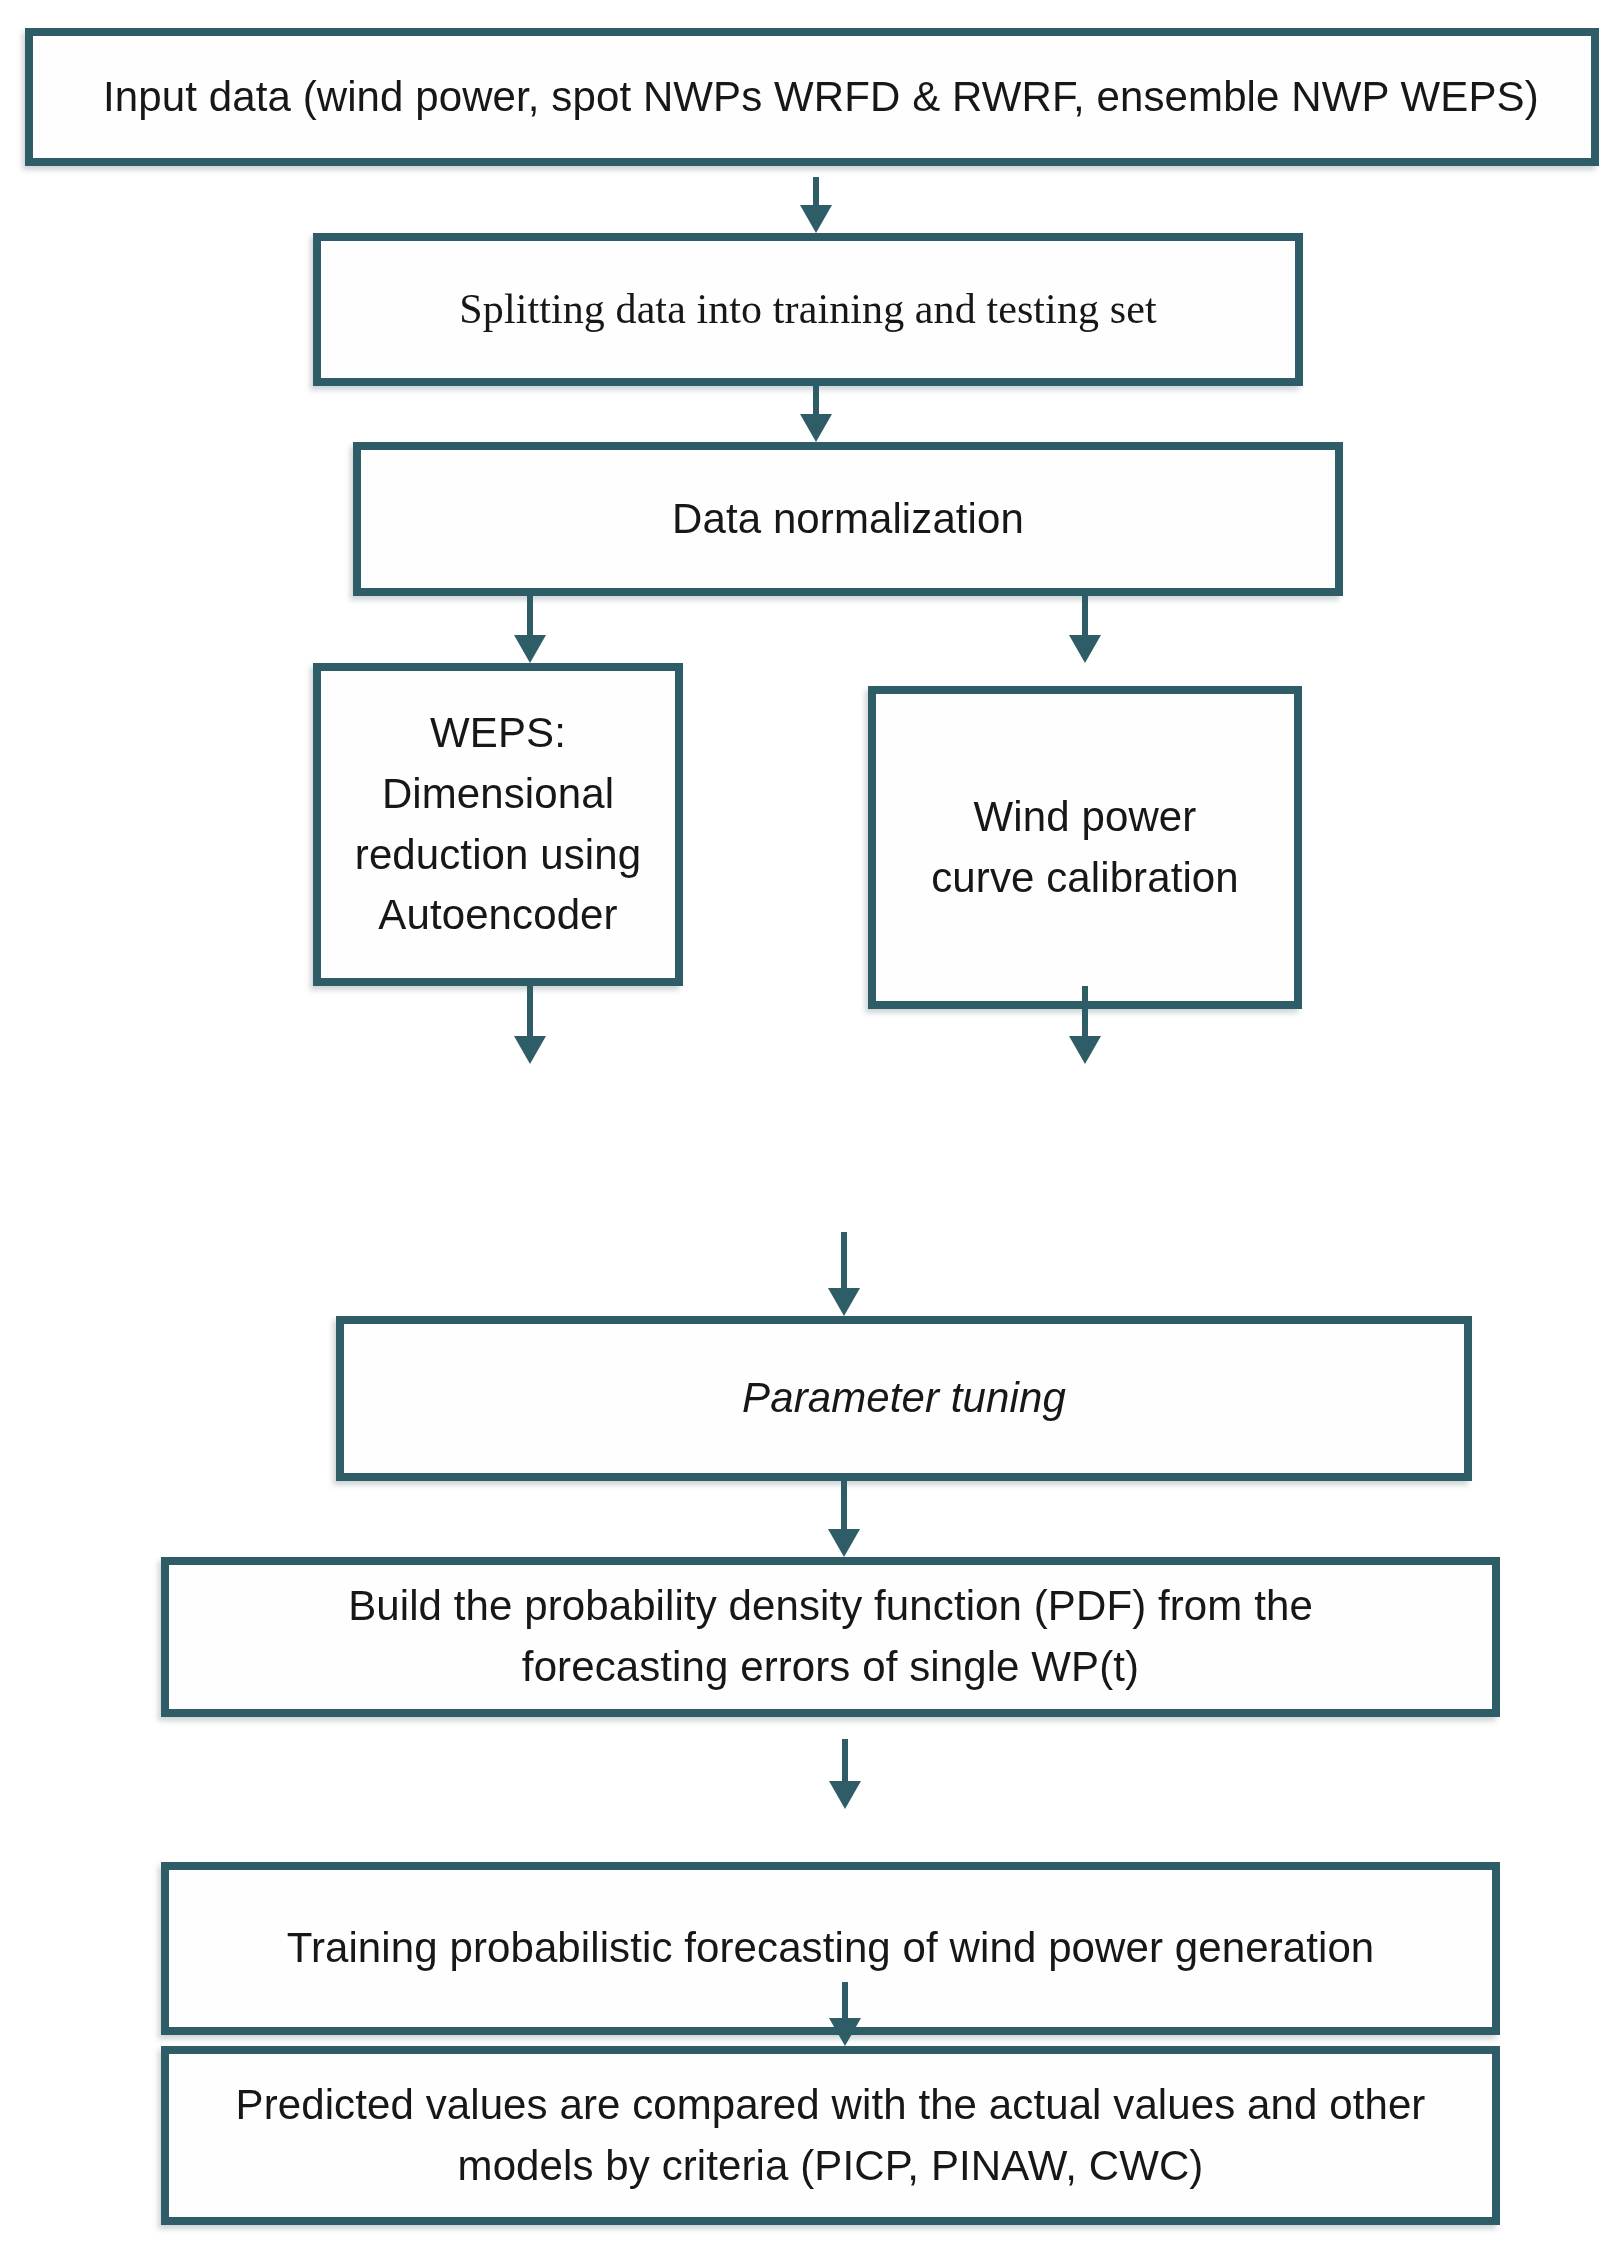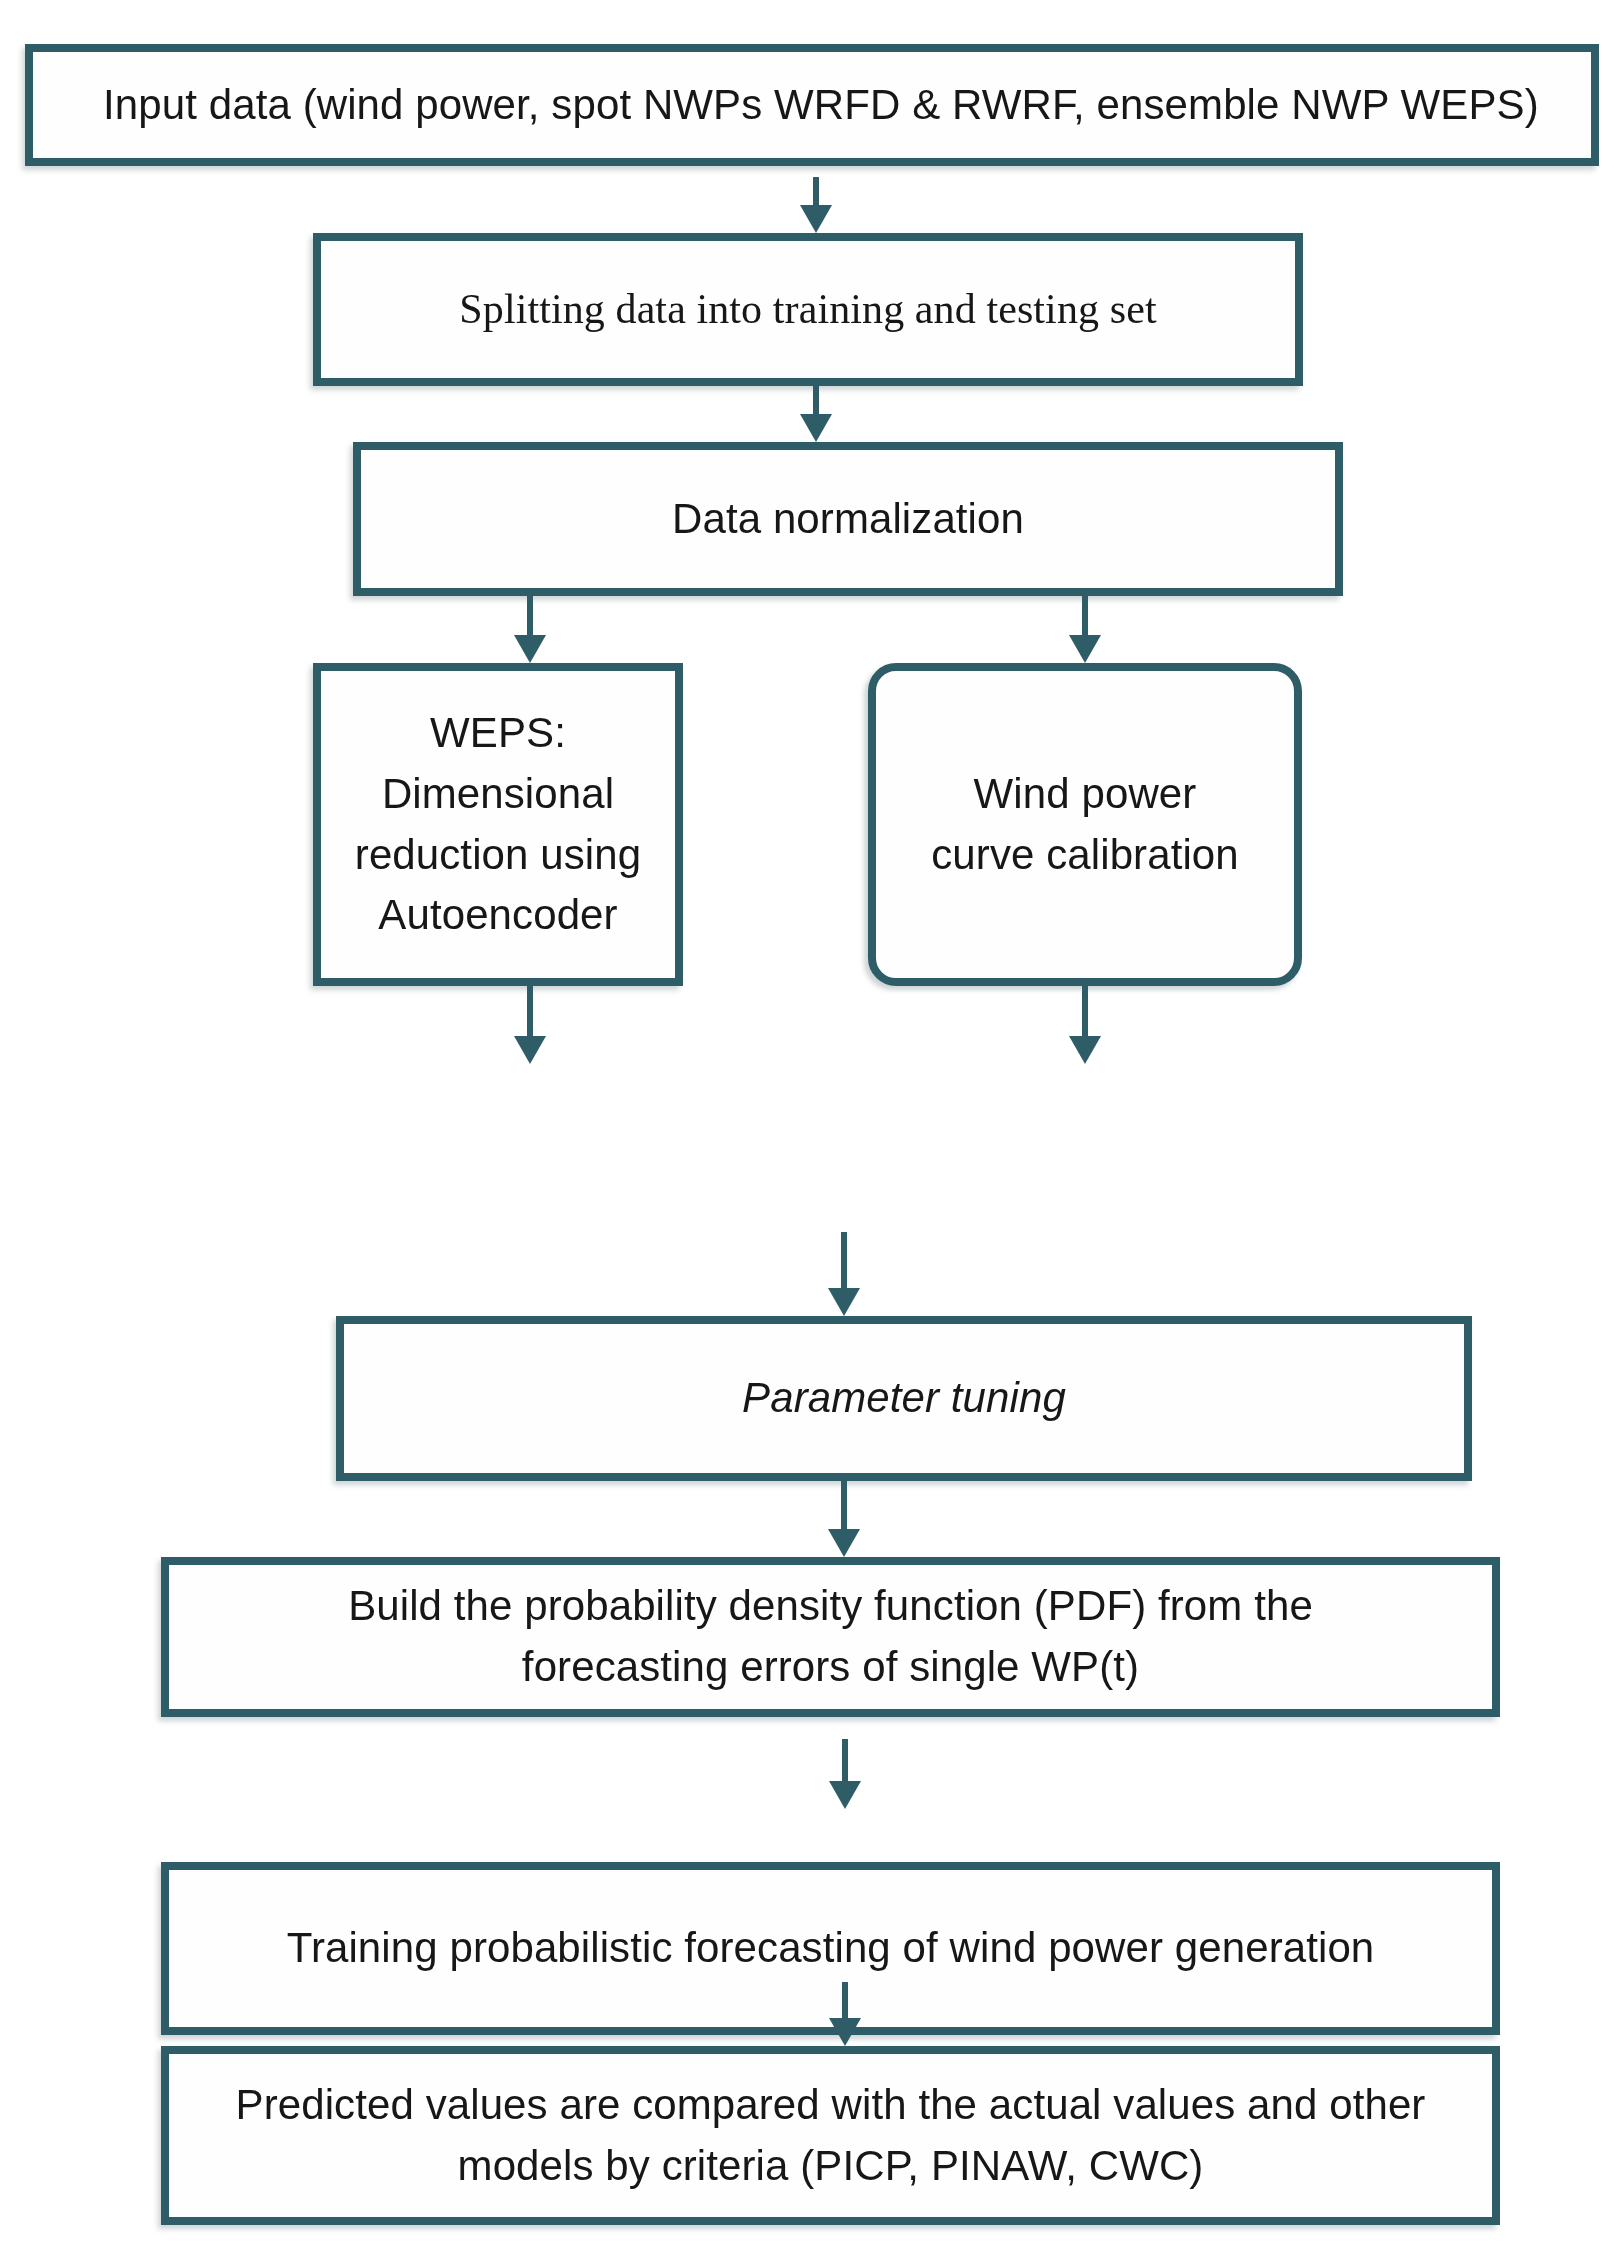--- a/index.html
+++ b/index.html
@@ -59,40 +59,40 @@
     border-left: 16px solid transparent;
     border-right: 16px solid transparent;
     border-top: 28px solid #2e5d68;
   }
 </style>
 </head>
 <body>
 
 <div id="canvas">
 
-  <div class="node" style="left:25.4px; top:44px; width:1574px; height:122px;padding-left:36px;">
+  <div class="node" style="left:25.4px; top:28px; width:1574px; height:138px;padding-left:36px;">
     <span class="node-label">Input data (wind power, spot NWPs WRFD &amp; RWRF, ensemble NWP WEPS)</span>
   </div>
 
   <div class="node" style="left:313px; top:233px; width:990px; height:153px;font-family:Liberation Serif, serif;">
     <span class="node-label">Splitting data into training and testing set</span>
   </div>
 
   <div class="node" style="left:313px; top:442px; width:990px; height:154px;margin-left:40px;">
     <span class="node-label">Data normalization</span>
   </div>
 
   <div class="node" style="left:313px; top:663px; width:370px; height:323px;">
     <span class="node-label">WEPS:
 Dimensional
 reduction using
 Autoencoder</span>
   </div>
 
-  <div class="node" style="left:868px; top:663px; width:434px; height:323px;border-radius:28px;">
+  <div class="node" style="left:868px; top:686px; width:434px; height:323px;">
     <span class="node-label">Wind power
 curve calibration</span>
   </div>
 
 
   <div class="node" style="left:336px; top:1316px; width:1136px; height:165px;font-style:italic;">
     <span class="node-label">Parameter tuning</span>
   </div>
 
   <div class="node" style="left:161px; top:1557px; width:1339px; height:160px;">

